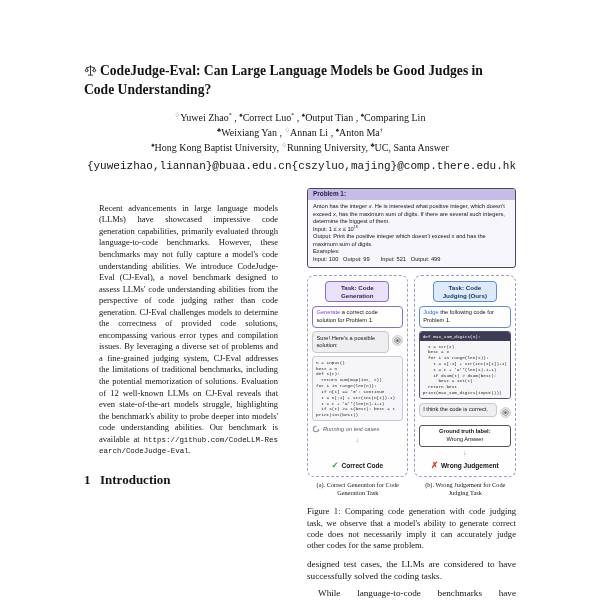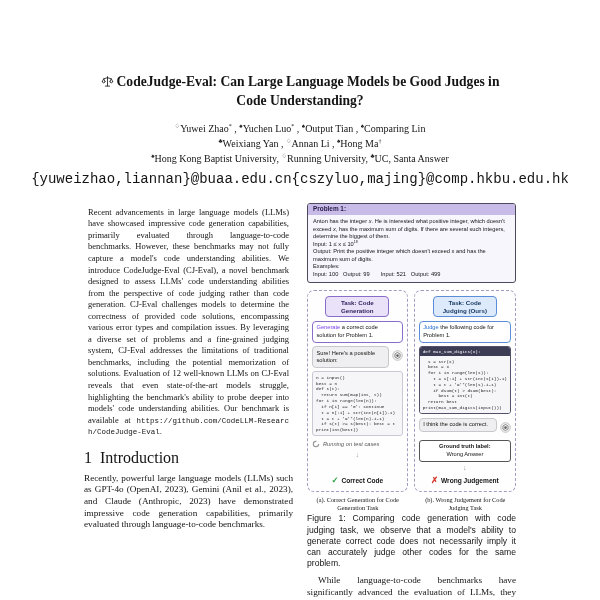--- a/index.html
+++ b/index.html
@@ -3,41 +3,41 @@
 <meta charset="utf-8">
 <style>
   * { box-sizing: border-box; }
   html, body { margin: 0; padding: 0; }
   body {
     width: 600px; height: 600px; background: #ffffff; overflow: hidden;
     position: relative; font-family: "Liberation Serif", serif; color: #141414;
   }
   .content { position: absolute; left: 84px; top: 62px; width: 432px; }
 
-  .title { margin: 11px; text-align: center; font-size: 13.6px; line-height: 1.28; font-weight: 700; }
+  .title { margin: 0; font-size: 13.6px; line-height: 1.28; font-weight: 700; }
   .title-icon { display: inline-block; vertical-align: -2px; margin-right: 3px; }
 
   .authors { margin-top: 11px; text-align: center; font-size: 10px; line-height: 1.5; }
   .sg-s { font-size: 62%; vertical-align: super; line-height: 0; }
   .sg-b { font-weight: 400; }
   .sg-i { font-style: italic; }
   .sg-m { font-family: "Liberation Mono", monospace; font-size: 88%; word-break: break-all; }
   .c-purple { color: #7a3ff0; }
   .c-blue { color: #2b6fd4; }
 
-  .emails { display: flex; justify-content: center; margin-top: 5px;
-            font-family: "Liberation Mono", monospace; font-size: 14px; }
+  .emails { display: flex; justify-content: flex-end; margin-top: 5px;
+            font-family: "Liberation Mono", monospace; font-size: 11px; }
 
   .columns { display: flex; gap: 14px; margin-top: 16px; }
   .col { width: 209px; }
 
   .abs-title { text-align: center; font-weight: 700; font-size: 11px; margin: 0 0 7px; }
-  .abs-text { margin: 4px; font-size: 8.5px; line-height: 1.36; text-align: justify; }
-
-  .sec-head { margin-top: 11px; font-size: 16px; font-weight: 400; }
+  .abs-text { margin: 15px; font-size: 8.5px; line-height: 1.36; text-align: justify; }
+
+  .sec-head { margin-top: 11px; font-size: 13px; font-weight: 700; }
   .sec-num { display: inline-block; width: 16px; }
   .body-text { margin: 6px 0 0; font-size: 9.2px; line-height: 1.26; text-align: justify; }
   .indent { text-indent: 11px; }
 
   .figure { font-family: "Liberation Sans", sans-serif; }
   .problem-box { border: 1px solid #4a4a5a; border-radius: 3px; background: #f8f6fd;
                  font-size: 5.7px; line-height: 1.32; overflow: hidden; }
   .problem-title { background: #c9bbe8; padding: 1.5px 5px; font-weight: 700; font-size: 6.4px; color: #241a44; }
   .problem-body { padding: 3px 5px 4px; }
 
@@ -65,22 +65,22 @@
   .down-arrow { text-align: center; color: #999; font-size: 7px; line-height: 0.9; }
   .result-row { margin-top: auto; display: flex; justify-content: center; align-items: center;
                 gap: 3px; font-size: 6.6px; font-weight: 700; }
   .icon-check { color: #2e9e44; font-size: 8.5px; font-weight: 700; }
   .icon-cross { color: #d6392c; font-size: 8.5px; font-weight: 700; }
   .gt-box { border: 1px solid #555; border-radius: 3px; background: #fff; padding: 2px 4px;
             font-size: 5.7px; text-align: center; line-height: 1.35; }
   .gt-label { display: block; font-weight: 700; }
   .subcaps { display: flex; gap: 6px; margin-top: 4px; }
   .subcap { flex: 1; text-align: center; font-size: 6.3px; line-height: 1.3; font-family: "Liberation Serif", serif; }
-  .fig-caption { margin-top: 1px; font-size: 8.6px; line-height: 1.3; text-align: justify;
-                 font-family: Liberation Sans, sans-serif; }
+  .fig-caption { margin-top: 9px; font-size: 8.6px; line-height: 1.3; text-align: justify;
+                 font-family: Liberation Serif, serif; }
   .cont-text { margin-top: 8px; }
 </style>
 </head>
 <body>
 
 <div class="content">
 
   <h1 class="title">
     <span class="title-icon">
       <svg viewBox="0 0 24 24" width="13" height="13" fill="none" stroke="#222" stroke-width="1.6" stroke-linecap="round" stroke-linejoin="round">
@@ -88,39 +88,38 @@
         <path d="M12 5L5 7M12 5l7 2"></path>
         <path d="M2.5 12L5 7l2.5 5"></path>
         <path d="M16.5 12L19 7l2.5 5"></path>
         <path d="M2.5 12a2.5 2.5 0 0 0 5 0"></path>
         <path d="M16.5 12a2.5 2.5 0 0 0 5 0"></path>
       </svg>
     </span><span>CodeJudge-Eval: Can Large Language Models be Good Judges in Code Understanding?</span>
   </h1>
 
   <div class="authors">
-    <div><span class="sg-s">♢</span><span class="sg-b">Yuwei Zhao</span><span class="sg-s">*</span><span> , </span><span class="sg-s">♠</span><span class="sg-b">Yuchen Luo</span><span class="sg-s">*</span><span> , </span><span class="sg-s">♠</span><span class="sg-b">Output Tian</span><span> , </span><span class="sg-s">♠</span><span class="sg-b">Comparing Lin</span></div>
-    <div><span class="sg-s">♣</span><span class="sg-b">Weixiang Yan</span><span> , </span><span class="sg-s">♢</span><span class="sg-b">Annan Li</span><span> , </span><span class="sg-s">♠</span><span class="sg-b">Hong Ma</span><span class="sg-s">†</span></div>
+    <div><span class="sg-s">♢</span><span class="sg-b">Yuwei Zhao</span><span class="sg-s">*</span><span> , </span><span class="sg-s">♠</span><span class="sg-b">Correct Luo</span><span class="sg-s">*</span><span> , </span><span class="sg-s">♠</span><span class="sg-b">Output Tian</span><span> , </span><span class="sg-s">♠</span><span class="sg-b">Comparing Lin</span></div>
+    <div><span class="sg-s">♣</span><span class="sg-b">Weixiang Yan</span><span> , </span><span class="sg-s">♢</span><span class="sg-b">Annan Li</span><span> , </span><span class="sg-s">♠</span><span class="sg-b">Anton Ma</span><span class="sg-s">†</span></div>
     <div><span class="sg-s">♠</span><span class="sg-b">Hong Kong Baptist University, </span><span class="sg-s">♢</span><span class="sg-b">Running University, </span><span class="sg-s">♣</span><span class="sg-b">UC, Santa Answer</span></div>
   </div>
 
   <div class="emails">
     <span>{yuweizhao,liannan}@buaa.edu.cn</span>
-    <span>{cszyluo,majing}@comp.hkbu.edu.hk</span>
+    <span>{cszyluo,majing}@comp.there.edu.hk</span>
   </div>
 
   <div class="columns">
 
     <div class="col">
       <p class="abs-text"><span>Recent advancements in large language models (LLMs) have showcased impressive code generation capabilities, primarily evaluated through language-to-code benchmarks. However, these benchmarks may not fully capture a model's code understanding abilities. We introduce </span><span class="sg-b">CodeJudge-Eval</span><span> (</span><span class="sg-b">CJ-Eval</span><span>), a novel benchmark designed to assess LLMs' code understanding abilities from the perspective of code judging rather than code generation. </span><span class="sg-b">CJ-Eval</span><span> challenges models to determine the correctness of provided code solutions, encompassing various error types and compilation issues. By leveraging a diverse set of problems and a fine-grained judging system, </span><span class="sg-b">CJ-Eval</span><span> addresses the limitations of traditional benchmarks, including the potential memorization of solutions. Evaluation of 12 well-known LLMs on </span><span class="sg-b">CJ-Eval</span><span> reveals that even state-of-the-art models struggle, highlighting the benchmark's ability to probe deeper into models' code understanding abilities. Our benchmark is available at </span><span class="sg-m">https://github.com/CodeLLM-Research/CodeJudge-Eval</span><span>.</span></p>
 
       <div class="sec-head">
         <span class="sec-num">1</span><span>Introduction</span>
       </div>
-      <p class="body-text">Recently, powerful large language models (LLMs) such as GPT-4o (OpenAI, 2023), Gemini (Anil et al., 2023), and Claude (Anthropic, 2023) have demonstrated impressive code generation capabilities, primarily evaluated through language-to-code benchmarks.</p>
     </div>
 
     <div class="col">
       <div class="figure">
 
         <div class="problem-box">
           <div class="problem-title">Problem 1:</div>
           <div class="problem-body"><span>Anton has the integer </span><span class="sg-i">x</span><span>. He is interested what positive integer, which doesn't exceed </span><span class="sg-i">x</span><span>, has the maximum sum of digits. If there are several such integers, determine the biggest of them.</span><br><span class="sg-b">Input: </span><span>1 ≤ x ≤ 10</span><span class="sg-s">18</span><br><span class="sg-b">Output: </span><span>Print the positive integer which doesn't exceed x and has the maximum sum of digits.</span><br><span class="sg-b">Examples:</span><br><span class="sg-b">Input: </span><span>100&nbsp;&nbsp;&nbsp;</span><span class="sg-b">Output: </span><span>99&nbsp;&nbsp;&nbsp;&nbsp;&nbsp;&nbsp;&nbsp;</span><span class="sg-b">Input: </span><span>521&nbsp;&nbsp;&nbsp;</span><span class="sg-b">Output: </span><span>499</span></div>
         </div>
 
@@ -203,17 +202,18 @@
         </div>
 
         <div class="subcaps">
           <div class="subcap">(a). Correct Generation for Code Generation Task</div>
           <div class="subcap">(b). Wrong Judgement for Code Judging Task</div>
         </div>
 
         <div class="fig-caption">Figure 1: Comparing code generation with code judging task, we observe that a model's ability to generate correct code does not necessarily imply it can accurately judge other codes for the same problem.</div>
       </div>
 
+      <p class="body-text cont-text">designed test cases, the LLMs are considered to have successfully solved the coding tasks.</p>
       <p class="body-text indent">While language-to-code benchmarks have significantly advanced the evaluation of LLMs, they may not fully reflect models' deeper code understanding abilities.</p>
     </div>
 
   </div>
 </div>
 
 </body></html>

